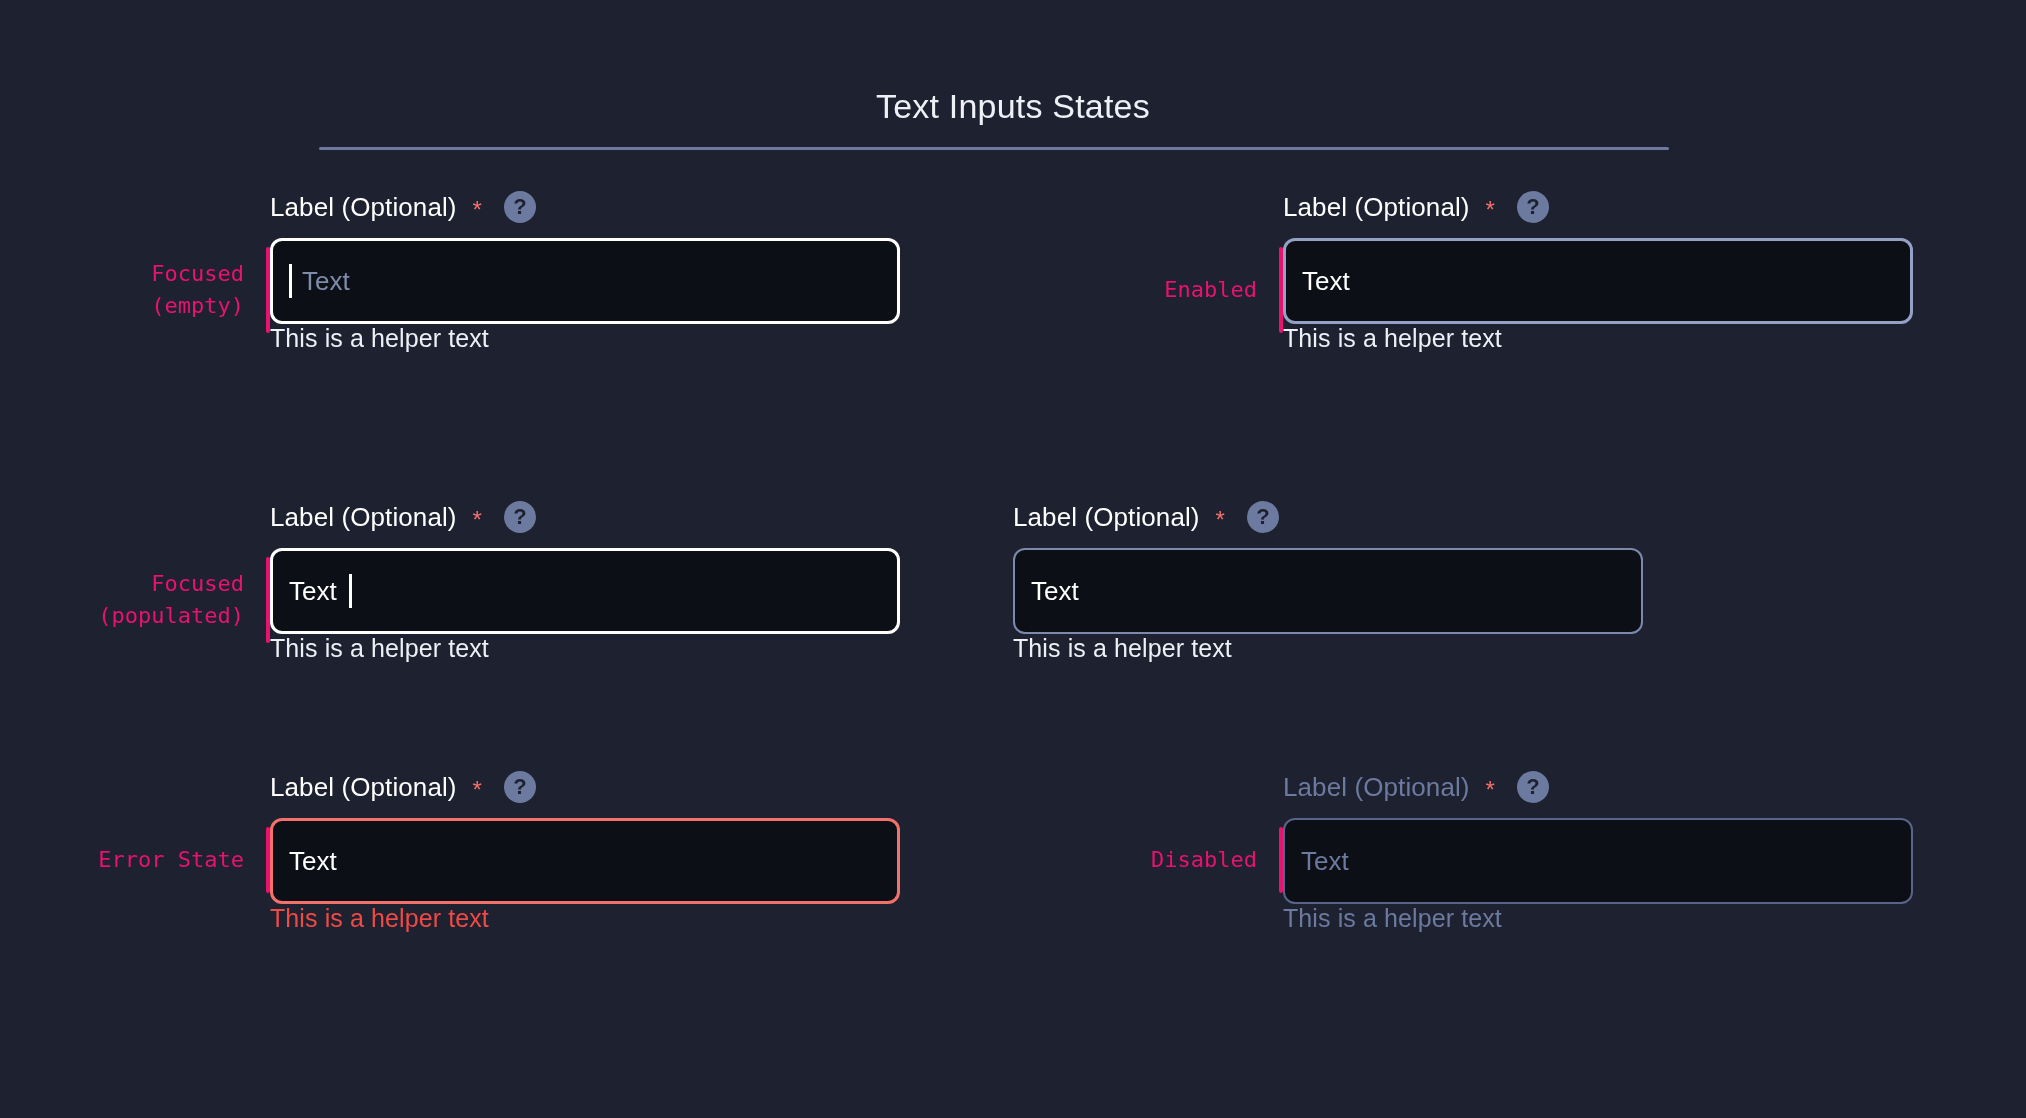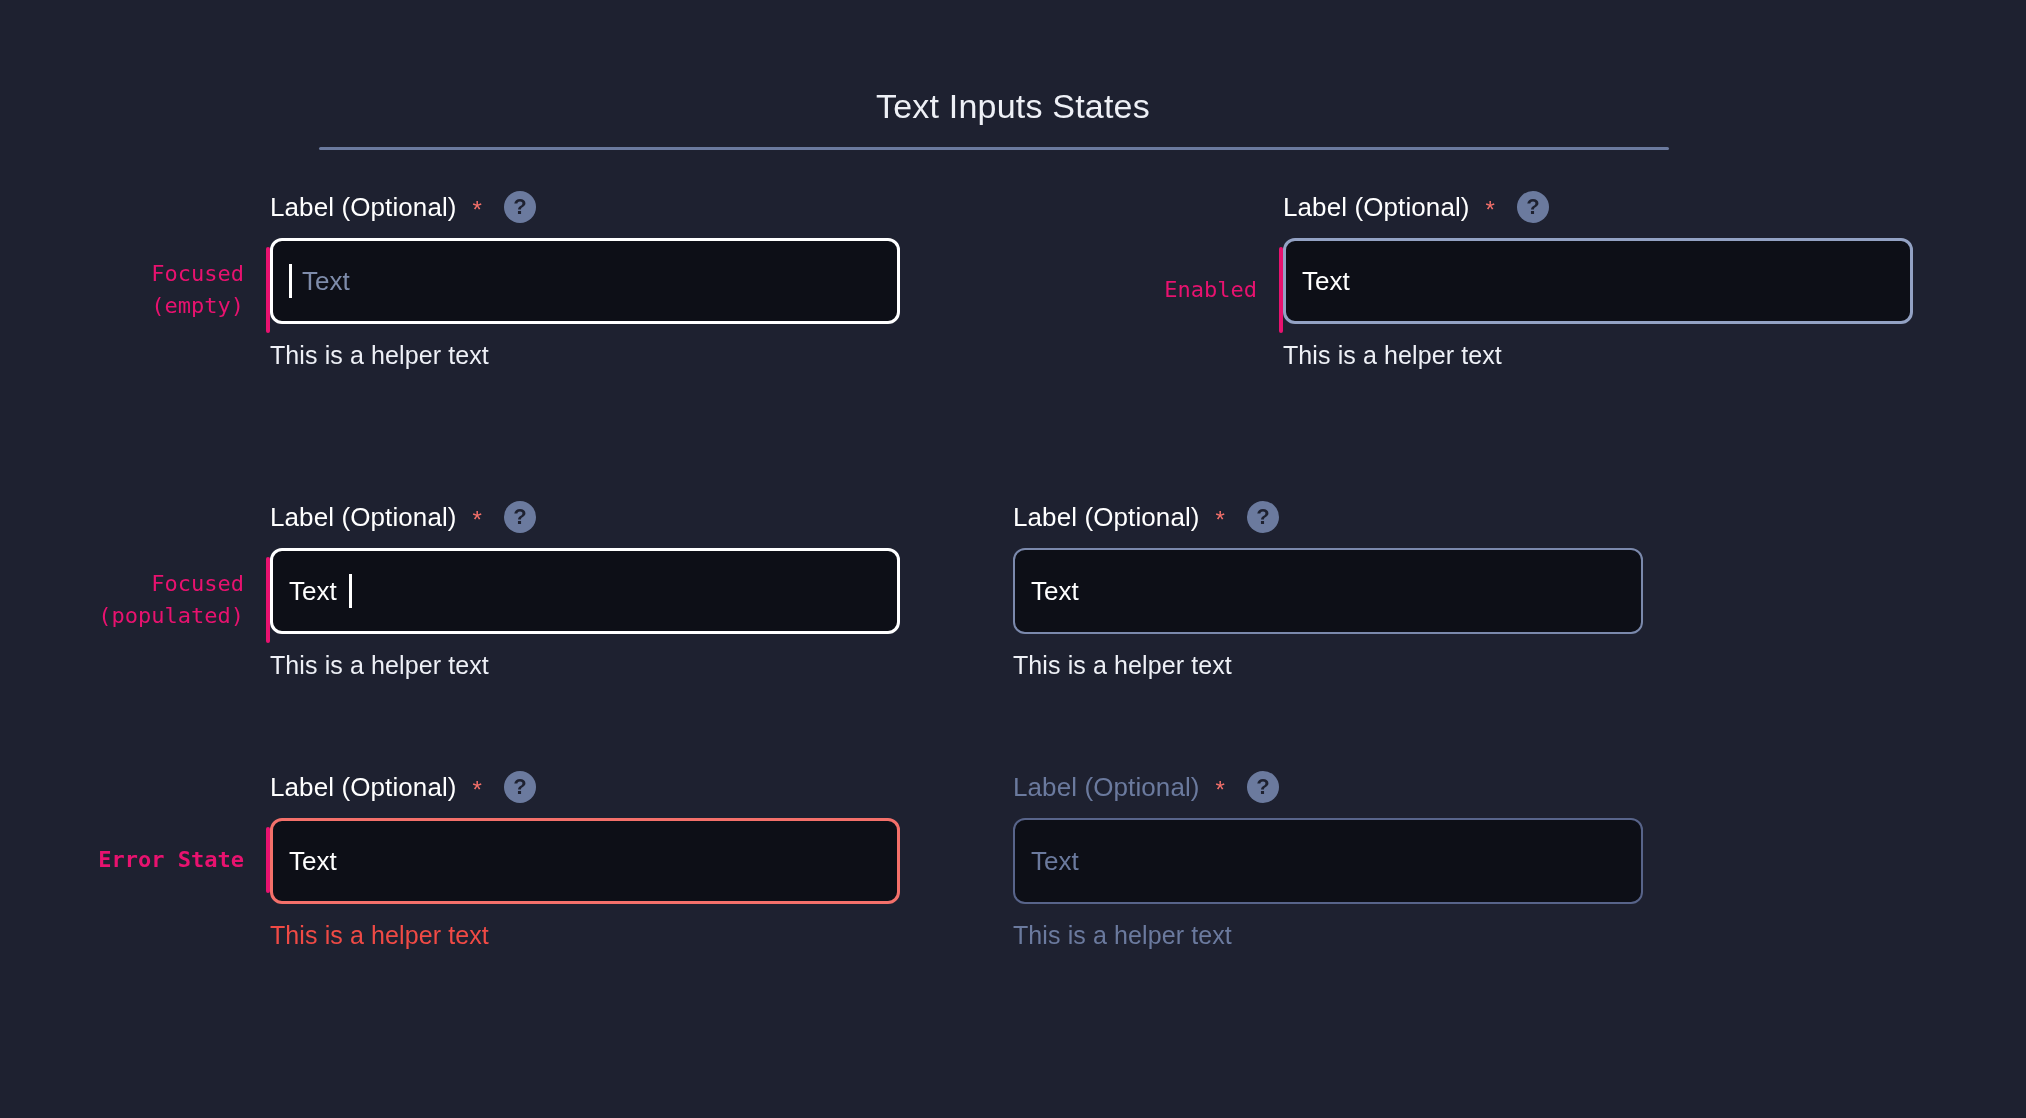--- a/index.html
+++ b/index.html
@@ -86,21 +86,21 @@
     position: absolute;
     right: 0;
     width: 4px;
     border-radius: 2px;
     background: #e8126f;
   }
   .tag-h-tall  { height: 200px; }
   .tag-h-tall  .state-divider { height: 86px; top: 57px; }
   .tag-h-mid   { height: 200px; }
   .tag-h-mid   .state-divider { height: 86px; top: 57px; }
-  .tag-h-short { height: 180px; font-weight: bold; }
+  .tag-h-short { height: 180px; }
   .tag-h-short .state-divider { height: 66px; top: 57px; }
 
   
   .field {
     width: 630px;
   }
   .field-label-row {
     display: flex;
     align-items: center;
     gap: 0px;
@@ -159,21 +159,20 @@
     width: 3px;
     height: 34px;
     background: #ffffff;
     vertical-align: middle;
   }
   .caret-lead { margin-right: 10px; }
 
   .helper-text {
     font-size: 25px;
     color: #eef0f6;
-    margin-top: 17px;
     letter-spacing: 0.1px;
   }
 
   
   .state-focused .input-box { border-color: #ffffff; }
   .state-focused .input-text.placeholder { color: #7e8cab; }
 
   .state-hovered .input-box { border-color: #93a2c4; }
 
   .state-enabled .input-box { border-color: #7b89ac; border-width: 2px; }
@@ -288,20 +287,24 @@
           <span class="help-icon">?</span>
         </div>
         <div class="input-box">
           <span class="input-text">Text</span>
         </div>
         <div class="helper-text">This is a helper text</div>
       </div>
     </div>
 
     <div class="cell state-disabled">
+      <div class="state-tag tag-h-short">
+        <div class="state-label">Disabled</div>
+        <div class="state-divider"></div>
+      </div>
       <div class="field">
         <div class="field-label-row">
           <span class="field-label">Label (Optional)</span>
           <span class="required-star">*</span>
           <span class="help-icon">?</span>
         </div>
         <div class="input-box">
           <span class="input-text">Text</span>
         </div>
         <div class="helper-text">This is a helper text</div>

